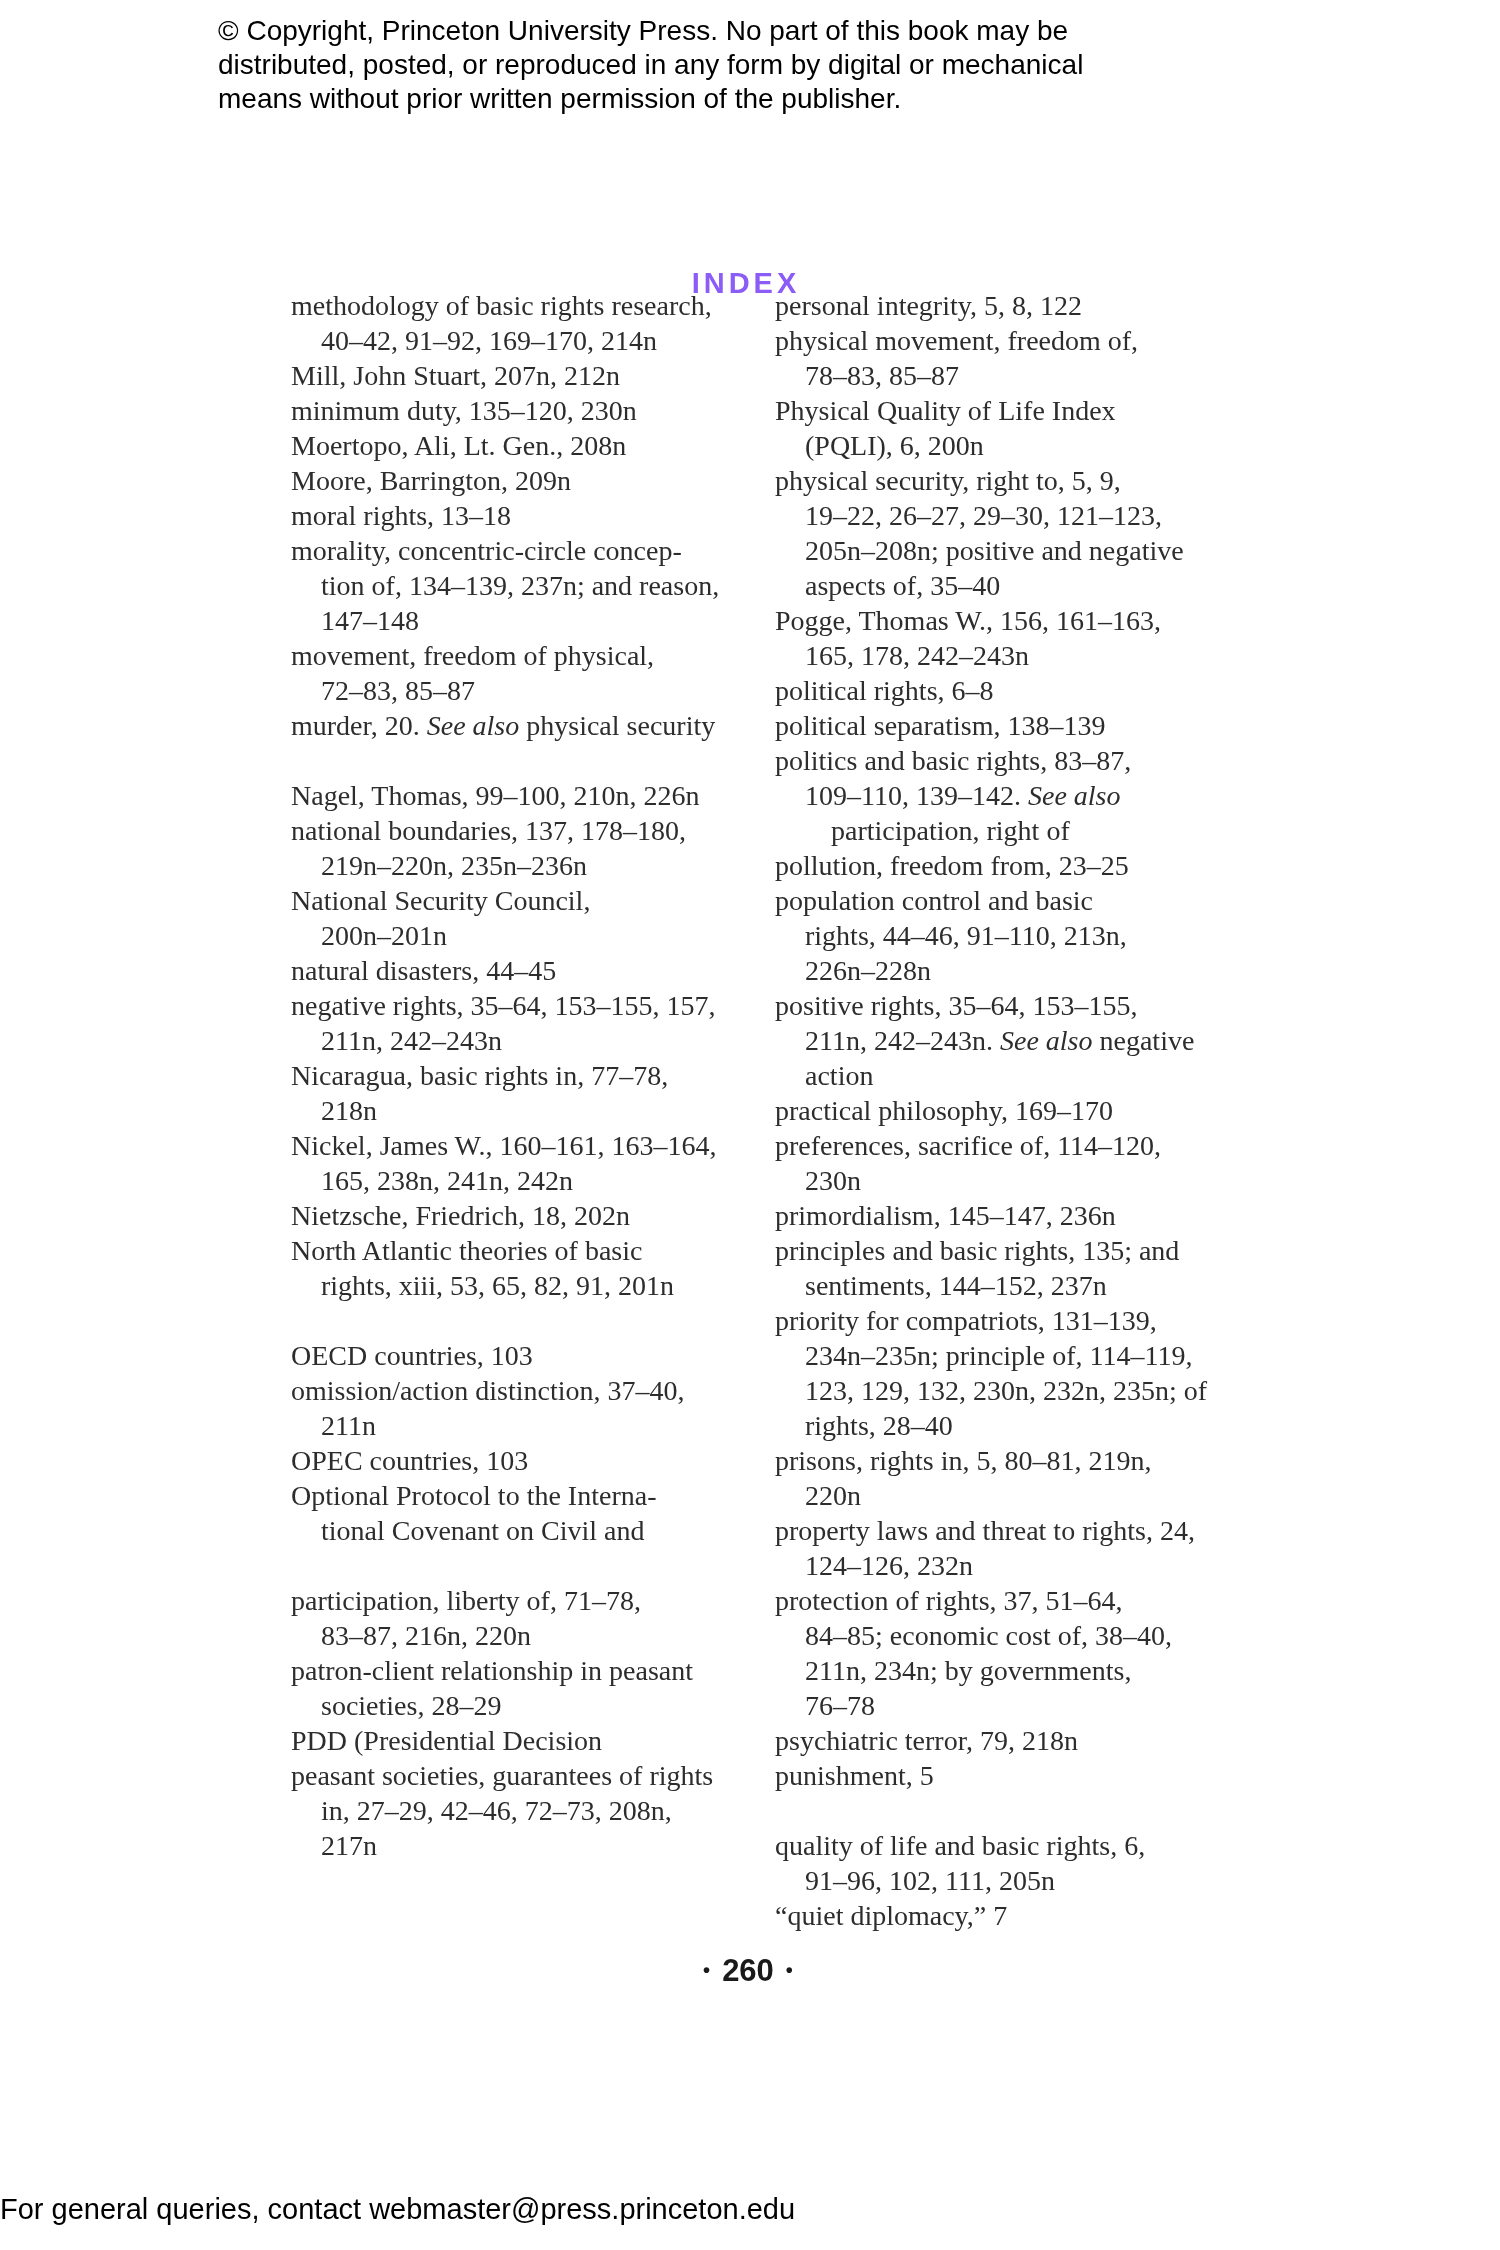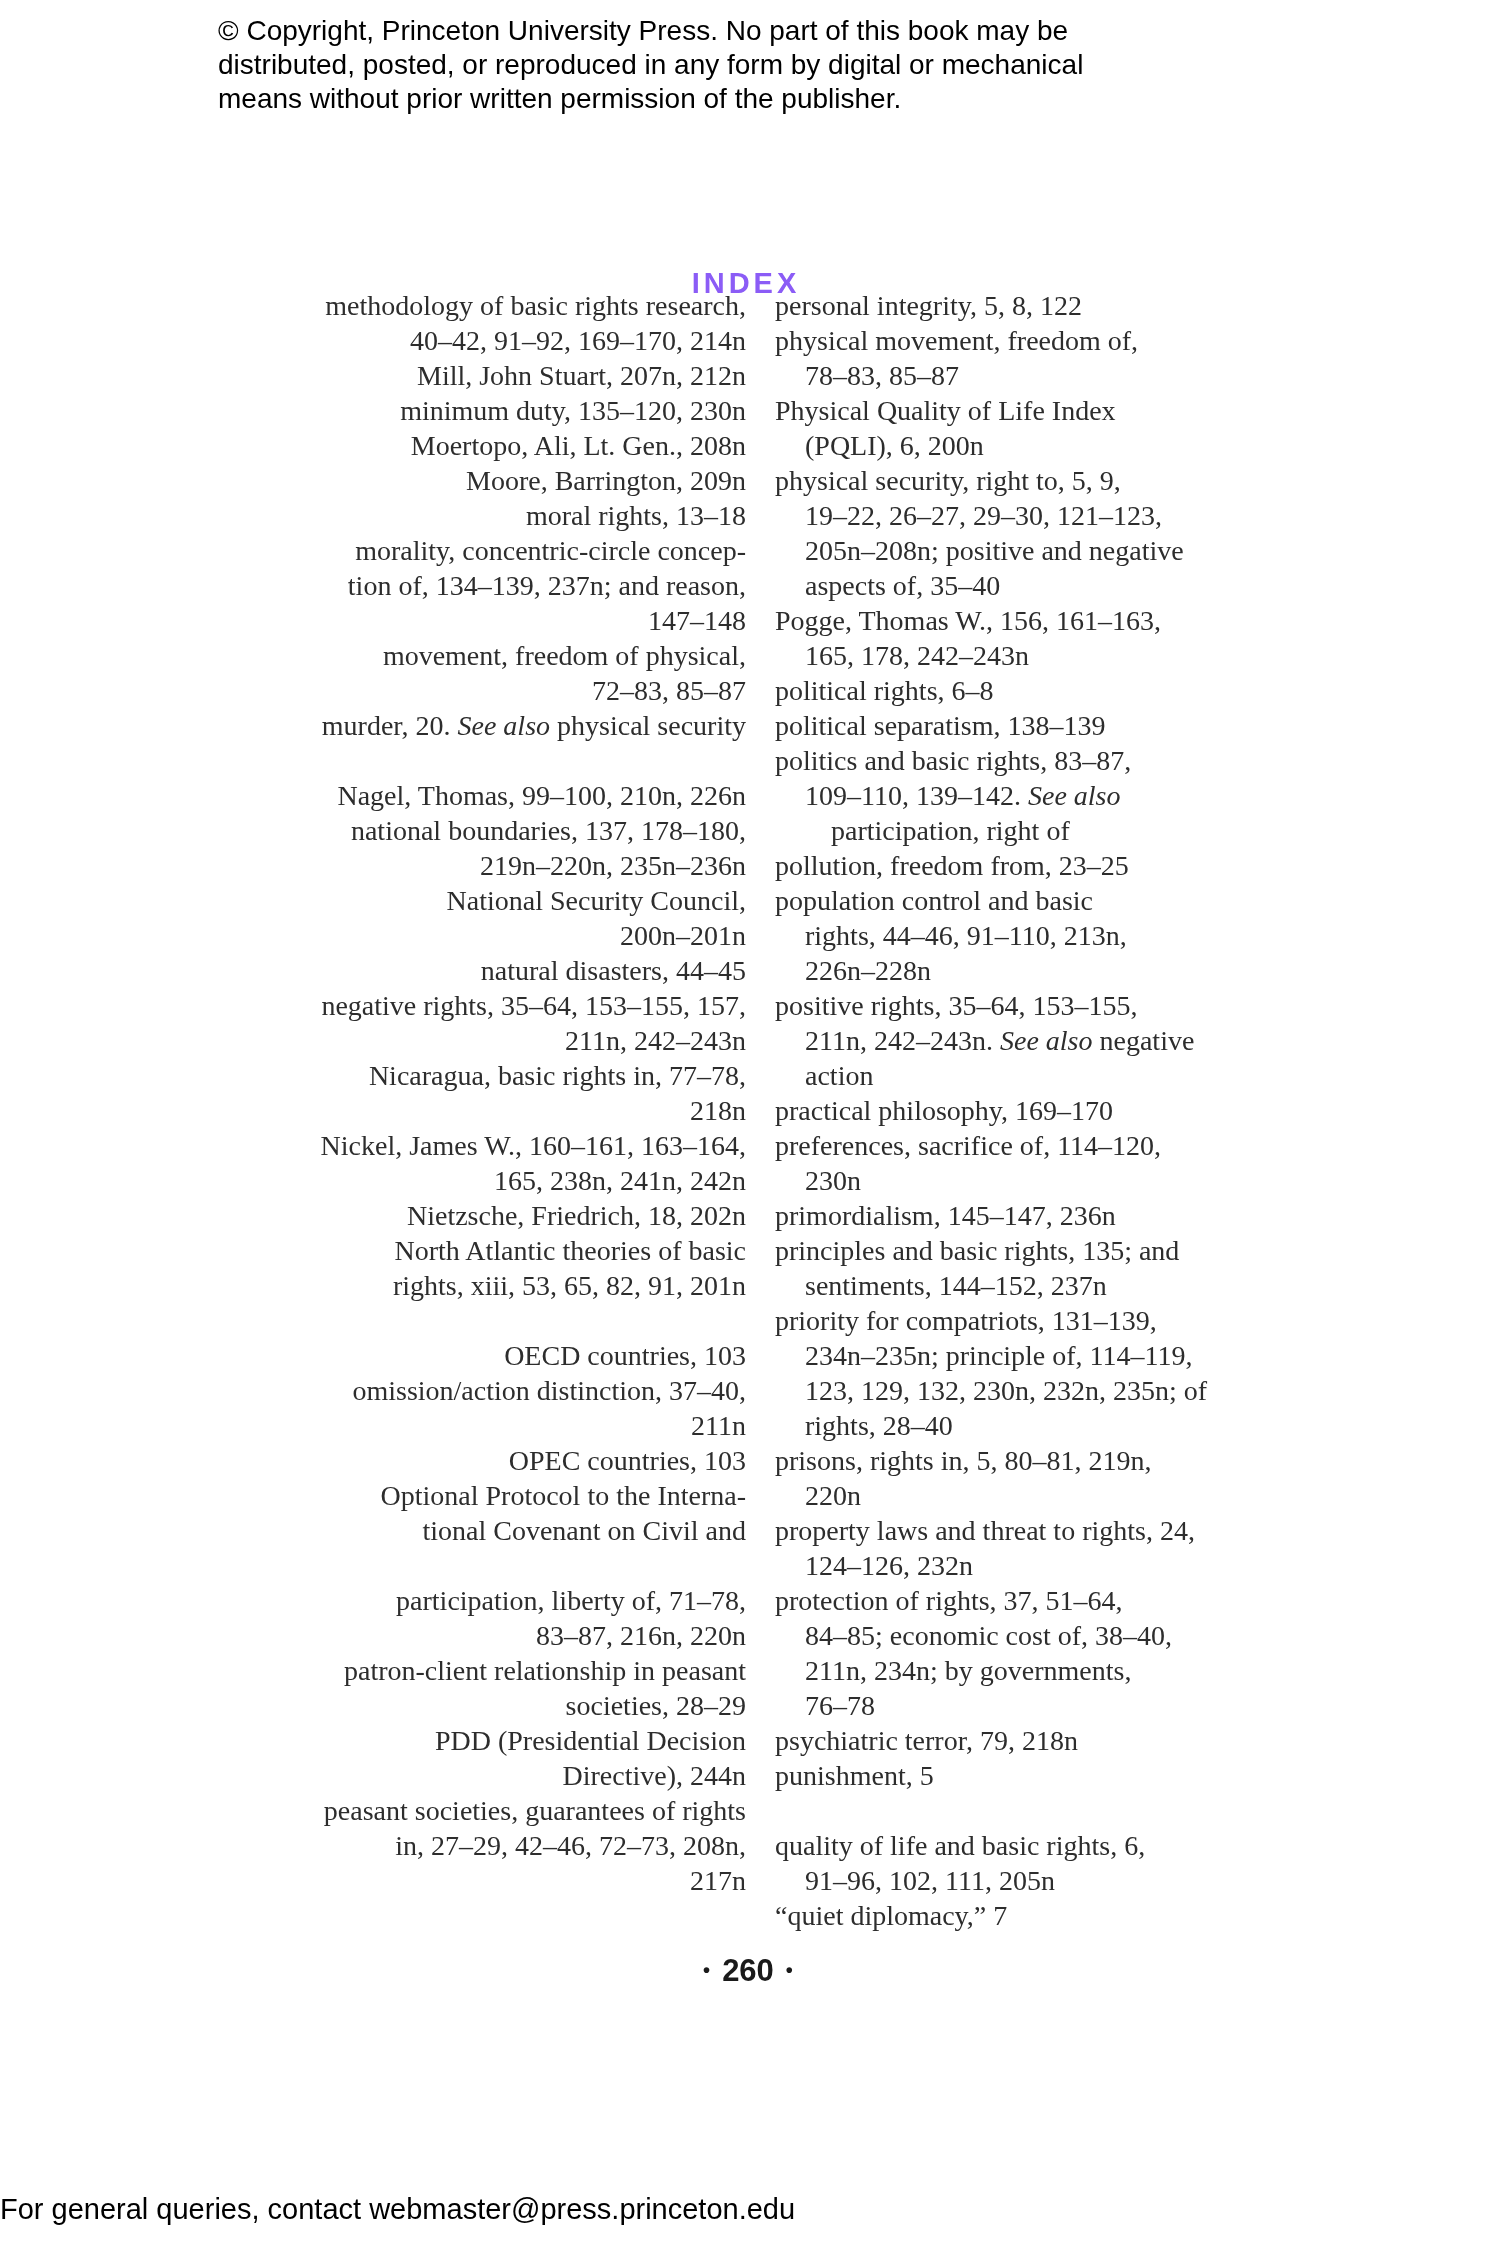--- a/index.html
+++ b/index.html
@@ -17,21 +17,21 @@
     position:absolute;top:239px;left:241px;width:1010px;
     text-align:center;
     font-family:"Liberation Sans",sans-serif;
     font-weight:700;font-size:29px;letter-spacing:4px;color:#8b5cf6;margin-top:28px;
   }
   .columns{
     position:absolute;left:291px;top:288px;
     display:flex;gap:29px;
   }
   .col{font-size:28px;line-height:35px;}
-  .col-left{width:455px;text-align:right;}
+  .col-left{width:455px;}
   .col-right{width:470px;}
   .iline{white-space:nowrap;height:35px;}
   .iline i{font-style:italic;}
   .ind-1{padding-left:30px;}
   .ind-2{padding-left:56px;}
   .blank{height:35px;}
   .page-number{
     position:absolute;top:1953px;left:0;width:1496px;text-align:center;
     font-family:Liberation Sans, sans-serif;font-weight:700;
     font-size:31px;color:#1a1a1a;
@@ -93,21 +93,20 @@
       <div class="iline ind-1"><span>211n</span></div>
       <div class="iline ind-0"><span>OPEC countries, 103</span></div>
       <div class="iline ind-0"><span>Optional Protocol to the Interna-</span></div>
       <div class="iline ind-1"><span>tional Covenant on Civil and</span></div>
       <div class="iline blank"></div>
       <div class="iline ind-0"><span>participation, liberty of, 71–78,</span></div>
       <div class="iline ind-1"><span>83–87, 216n, 220n</span></div>
       <div class="iline ind-0"><span>patron-client relationship in peasant</span></div>
       <div class="iline ind-1"><span>societies, 28–29</span></div>
       <div class="iline ind-0"><span>PDD (Presidential Decision</span></div>
-      <div class="iline ind-1"><span>Directive), 244n</span></div>
       <div class="iline ind-0"><span>peasant societies, guarantees of rights</span></div>
       <div class="iline ind-1"><span>in, 27–29, 42–46, 72–73, 208n,</span></div>
       <div class="iline ind-1"><span>217n</span></div>
     </div>
     <div class="col col-right">
       <div class="iline ind-0"><span>personal integrity, 5, 8, 122</span></div>
       <div class="iline ind-0"><span>physical movement, freedom of,</span></div>
       <div class="iline ind-1"><span>78–83, 85–87</span></div>
       <div class="iline ind-0"><span>Physical Quality of Life Index</span></div>
       <div class="iline ind-1"><span>(PQLI), 6, 200n</span></div>

